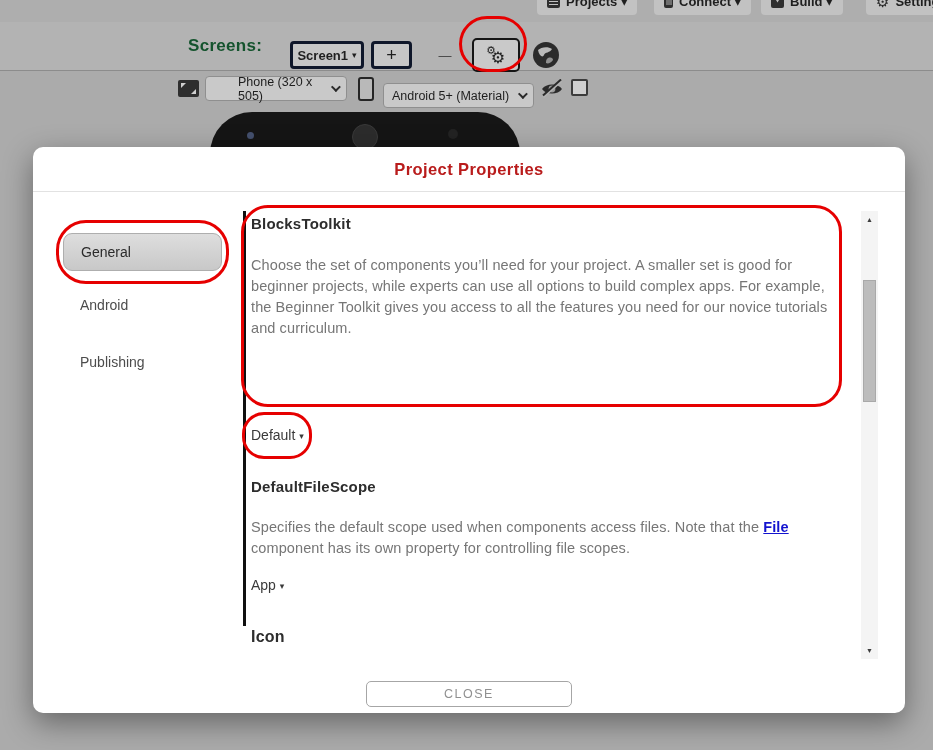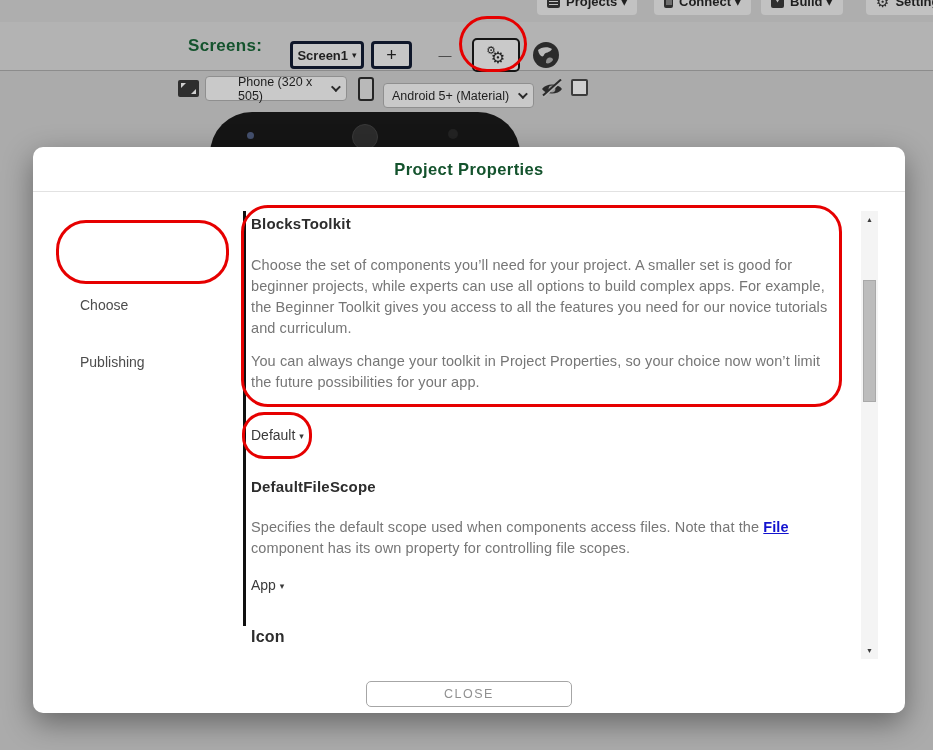--- a/index.html
+++ b/index.html
@@ -43,21 +43,21 @@
 
   
   .phone-top { position:absolute; left:210px; top:112px; width:310px; height:60px; background:#151515; border-radius:42px 42px 0 0; }
   .phone-top .cam { position:absolute; left:37px; top:20px; width:7px; height:7px; border-radius:50%; background:#44506e; }
   .phone-top .spk { position:absolute; left:142px; top:12px; width:26px; height:26px; border-radius:50%; background:#2c2c2c; border:1px solid #3a3a3a; }
   .phone-top .sens { position:absolute; right:62px; top:17px; width:10px; height:10px; border-radius:50%; background:#232323; }
 
   
   .dialog { position:absolute; left:33px; top:147px; width:872px; height:566px; background:#ffffff; border-radius:10px; box-shadow:0 10px 30px rgba(0,0,0,.40); }
   .dialog-titlebar { position:absolute; top:0; left:0; right:0; height:45px; border-bottom:1px solid #e2e2e2; display:flex; align-items:center; justify-content:center; }
-  .dialog-title { font-size:16.5px; font-weight:bold; color:#14532d; letter-spacing:.4px; }
+  .dialog-title { font-size:16.5px; font-weight:bold; color:#b91c1c; letter-spacing:.4px; }
 
   .side-item-selected { position:absolute; left:30px; top:86px; width:159px; height:38px; background:linear-gradient(#dedede,#c8c8c8); border:1px solid #aeaeae; border-radius:9px; display:flex; align-items:center; padding-left:17px; font-size:14px; color:#2b2b2b; }
   .side-item { position:absolute; left:47px; font-size:14px; color:#4c4c4c; }
   .side-theming { top:150px; }
   .side-publishing { top:207px; }
 
   .content-rule { position:absolute; left:210px; top:64px; width:3px; height:415px; background:#101010; }
   .c-head { position:absolute; left:218px; font-size:15px; font-weight:bold; color:#2d2d2d; letter-spacing:.2px; }
   .c-para { position:absolute; left:218px; width:592px; font-size:14.5px; line-height:21px; color:#767676; letter-spacing:.1px; }
   .c-drop { position:absolute; left:218px; font-size:14px; color:#3a3a3a; cursor:pointer; }
@@ -153,32 +153,34 @@
     <span class="cam"></span>
     <span class="spk"></span>
     <span class="sens"></span>
   </div>
 
   <div class="dialog">
     <div class="dialog-titlebar">
       <span class="dialog-title">Project Properties</span>
     </div>
 
+    <div class="side-item-selected">
+      <span>General</span>
+    </div>
     <div class="side-item side-theming">
-      <span>Choose</span>
+      <span>Android</span>
     </div>
     <div class="side-item side-publishing">
       <span>Publishing</span>
     </div>
 
     <div class="content-rule"></div>
 
     <div class="c-head" style="top:68px;">BlocksToolkit</div>
     <div class="c-para" style="top:108px;">Choose the set of components you’ll need for your project. A smaller set is good for beginner projects, while experts can use all options to build complex apps. For example, the Beginner Toolkit gives you access to all the features you need for our novice tutorials and curriculum.</div>
-    <div class="c-para" style="top:204px;">You can always change your toolkit in Project Properties, so your choice now won’t limit the future possibilities for your app.</div>
     <div class="c-drop" style="top:280px;">
       <span>Default</span>
       <span class="dd">▾</span>
     </div>
 
     <div class="c-head" style="top:331px;">DefaultFileScope</div>
     <div class="c-para" style="top:370px;"><span>Specifies the default scope used when components access files. Note that the </span><a class="file-link" href="#">File</a><span> component has its own property for controlling file scopes.</span></div>
     <div class="c-drop" style="top:430px;">
       <span>App</span>
       <span class="dd">▾</span>

